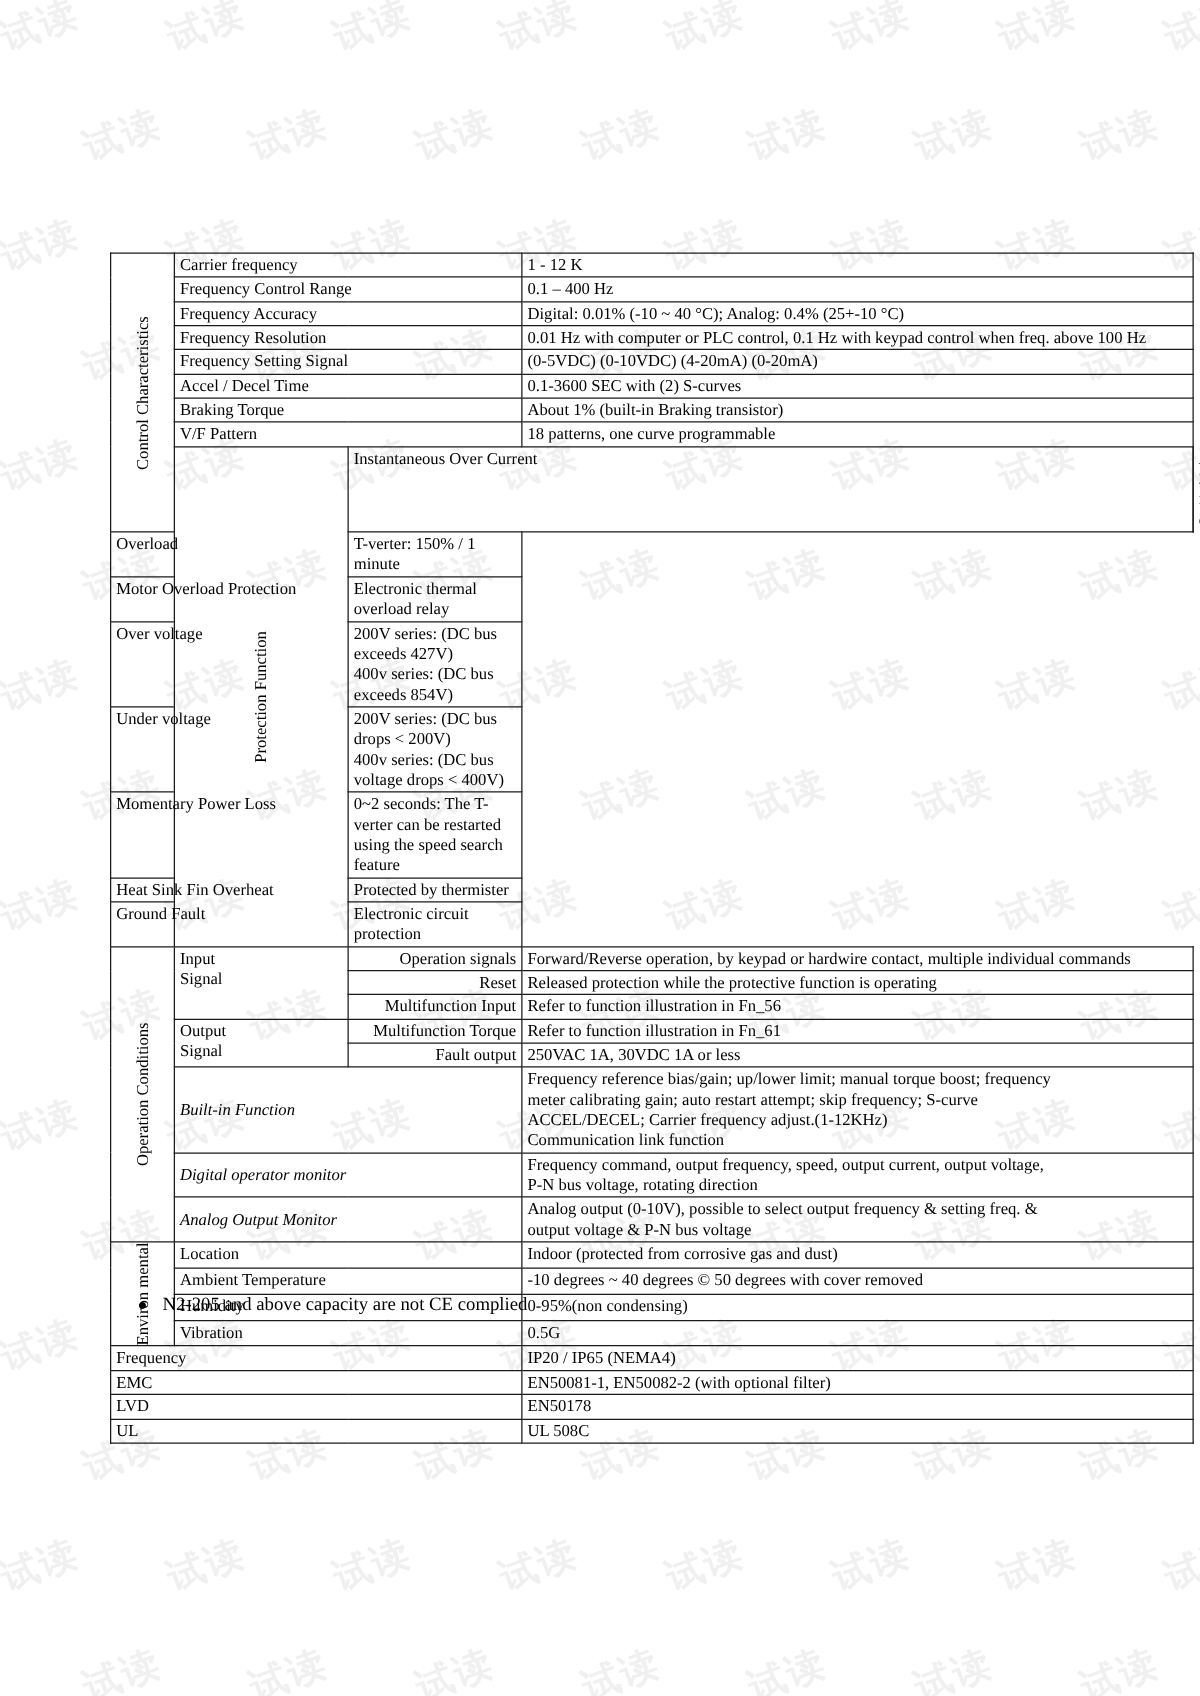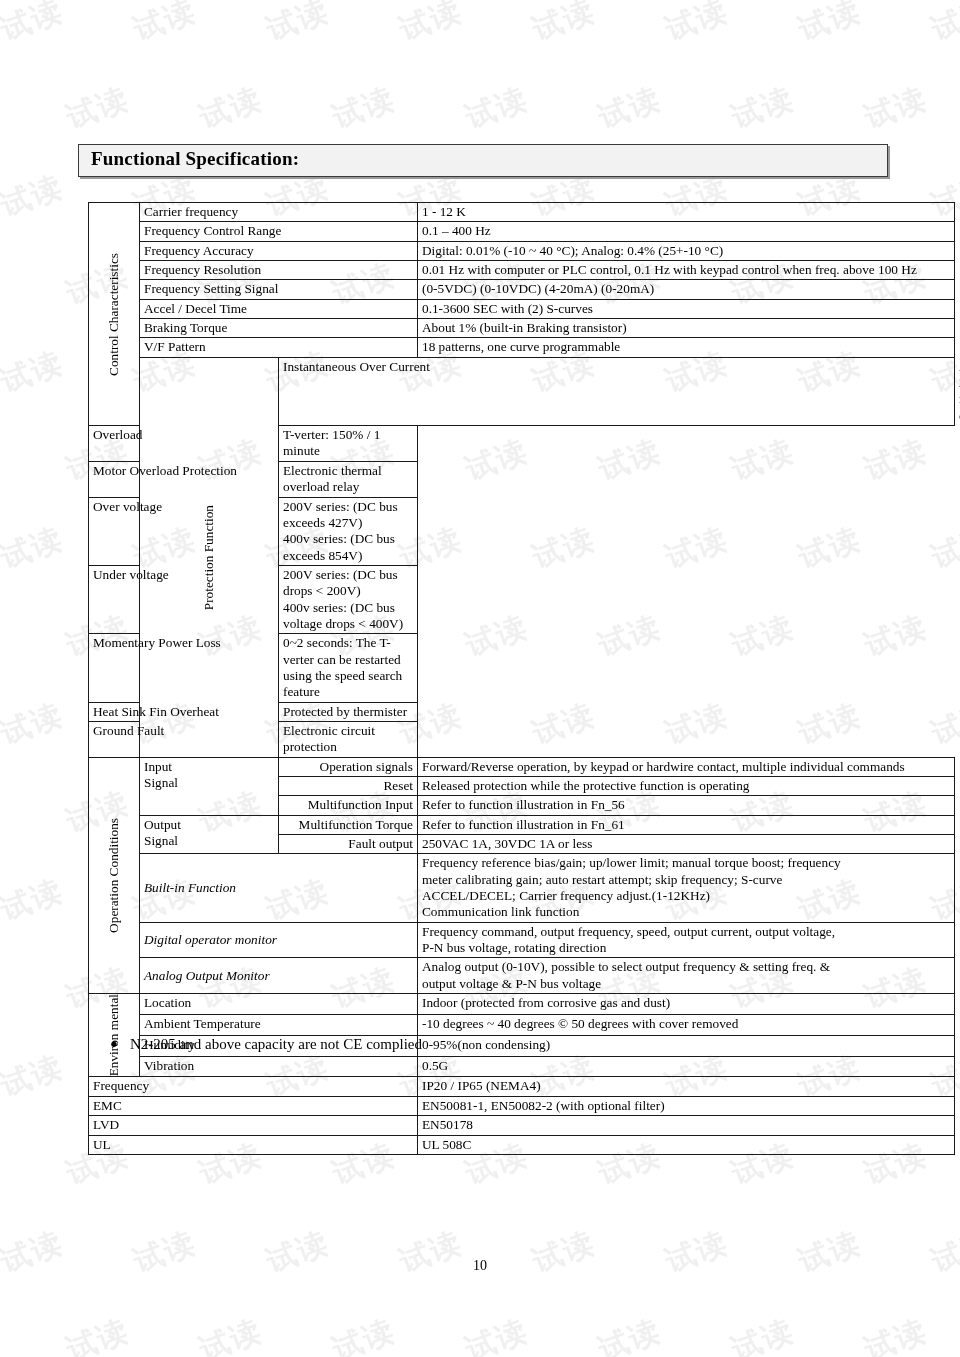--- a/index.html
+++ b/index.html
@@ -282,23 +282,20 @@
     <span class="wm" style="left: 199px; top: 1320px;">试读</span>
     <span class="wm" style="left: 332px; top: 1320px;">试读</span>
     <span class="wm" style="left: 465px; top: 1320px;">试读</span>
     <span class="wm" style="left: 598px; top: 1320px;">试读</span>
     <span class="wm" style="left: 731px; top: 1320px;">试读</span>
     <span class="wm" style="left: 864px; top: 1320px;">试读</span>
   </div>
 
 <div id="page">
 
-  <div class="heading-box">
-    <div class="heading-text">Functional Specification:</div>
-  </div>
 
   <table class="spec-table">
     <tbody>
 
       <tr>
         <td class="grp" rowspan="9">
           <div class="rot-wrap">
             <span class="rot"><span>Control</span>&nbsp;<span>Characteristics</span></span>
           </div>
         </td>
@@ -476,15 +473,14 @@
         <td class="val">UL 508C</td>
       </tr>
 
     </tbody>
   </table>
 
   <div class="footnote">
     <span class="bullet">●</span><span>N2-205 and above capacity are not CE complied</span>
   </div>
 
-  <div class="page-number">10</div>
 
 </div>
 
 </body></html>

